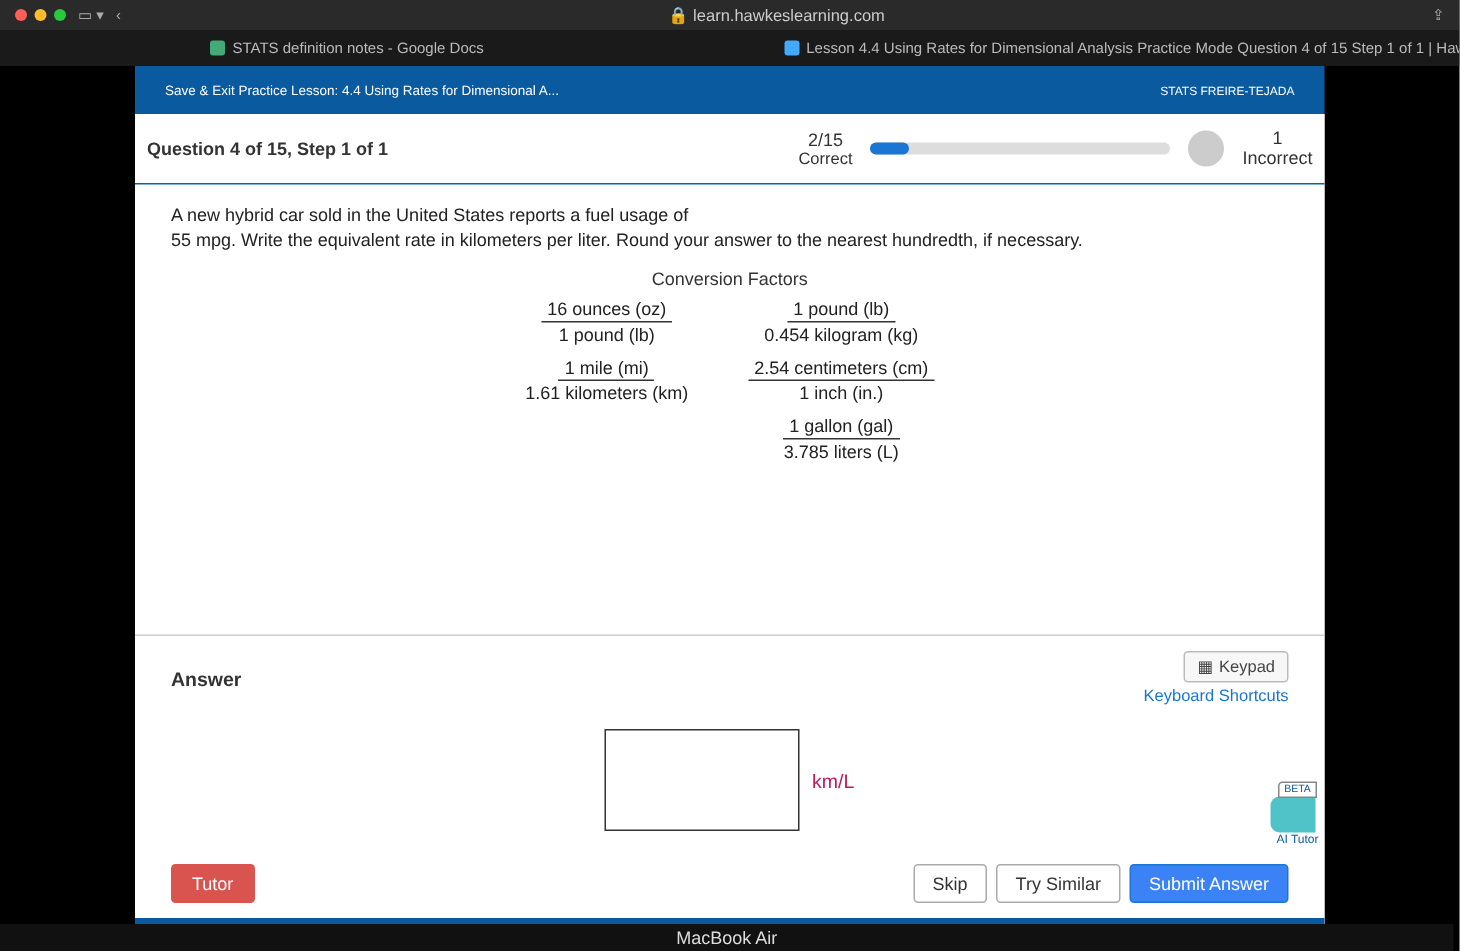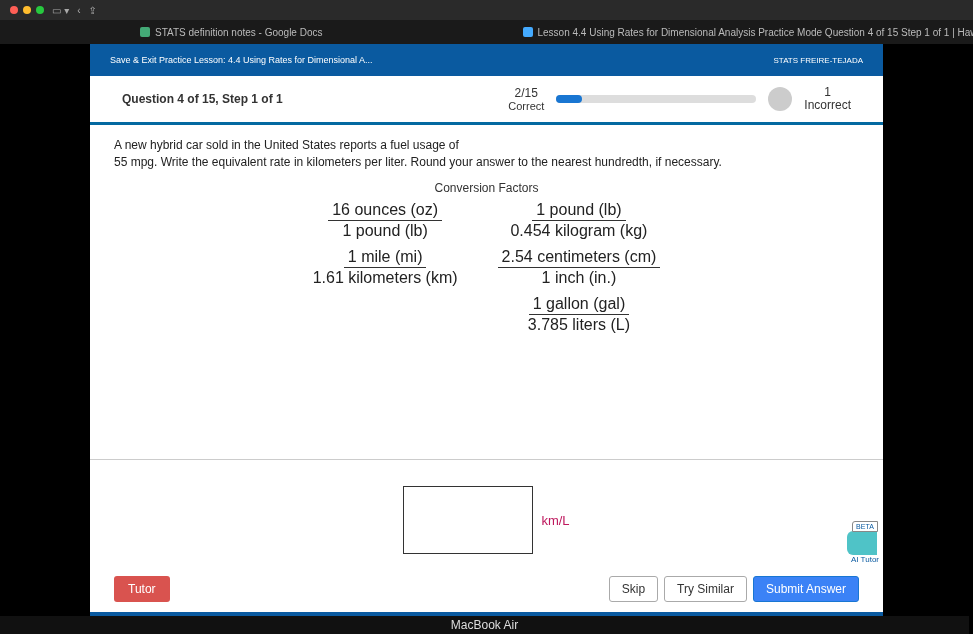--- a/index.html
+++ b/index.html
@@ -63,22 +63,22 @@
   margin: 0 auto;
   width: 100%;
   height: 100%;
   position: relative;
   display: flex;
   flex-direction: column;
 }
 .header-row {
   display: flex;
   align-items: center;
-  padding: 10px 32px;
-  border-bottom: 3px solid #0369a1;
+  padding: 10px 8px;
+  border-bottom: 1px solid #0369a1;
   font-size: 12px;
 }
 .q-title { font-weight: bold; color: #333; flex: 0 0 auto; }
 .stats-block { margin-left: auto; display: flex; align-items: center; gap: 12px; }
 .correct-block { text-align: center; color: #333; line-height: 1.1; }
 .correct-block .num { font-size: 12px; }
 .correct-block .lbl { font-size: 11px; }
 .progress { width: 200px; height: 8px; background: #ddd; border-radius: 4px; position: relative; }
 .progress-fill { height: 100%; width: 13%; background: #1976d2; border-radius: 4px; }
 .avatar { width: 24px; height: 24px; border-radius: 50%; background: #ccc; }
@@ -86,21 +86,21 @@
 .content {
   padding: 12px 24px;
   font-size: 12px;
   color: #222;
   flex: 1;
 }
 .question-text { line-height: 1.4; margin-bottom: 10px; max-width: 720px; }
 .cf-title { text-align: center; font-size: 12px; margin: 4px 0 6px 0; color: #333; }
 .cf-table { display: flex; justify-content: center; gap: 40px; }
 .cf-col { display: flex; flex-direction: column; gap: 8px; }
-.fraction { display: flex; flex-direction: column; align-items: center; font-size: 16px; }
+.fraction { display: flex; flex-direction: column; align-items: center; font-size: 12px; }
 .fraction .top { border-bottom: 1px solid #333; padding: 0 4px 1px 4px; }
 .fraction .bot { padding-top: 1px; }
 .answer-section {
   border-top: 1px solid #ccc;
   padding: 10px 24px 12px 24px;
 }
 .answer-head { display: flex; align-items: center; }
 .answer-label { font-weight: bold; color: #333; font-size: 13px; }
 .answer-tools { margin-left: auto; text-align: right; font-size: 11px; }
 .keypad-btn {
@@ -163,20 +163,24 @@
 <body>
 
 <div class="browser-chrome">
   <div class="traffic-lights">
     <div class="light red"></div>
     <div class="light yellow"></div>
     <div class="light green"></div>
   </div>
   <span>▭ ▾</span>
   <span>‹</span>
+  <div class="url-bar">
+    <span>🔒</span>
+    <span>learn.hawkeslearning.com</span>
+  </div>
   <span>⇪</span>
 </div>
 
 <div class="tabs-bar">
   <div class="tab-item">
     <div class="tab-icon"></div>
     <span>STATS definition notes - Google Docs</span>
   </div>
   <div class="tab-item" style="margin-left:180px;">
     <div class="tab-icon blue"></div>
@@ -239,20 +243,30 @@
           </div>
           <div class="fraction">
             <span class="top">1 gallon (gal)</span>
             <span class="bot">3.785 liters (L)</span>
           </div>
         </div>
       </div>
     </div>
 
     <div class="answer-section">
+      <div class="answer-head">
+        <div class="answer-label">Answer</div>
+        <div class="answer-tools">
+          <div class="keypad-btn">
+            <span>▦</span>
+            <span>Keypad</span>
+          </div>
+          <div class="shortcuts-link">Keyboard Shortcuts</div>
+        </div>
+      </div>
       <div class="answer-input-row">
         <input class="answer-box" value="" style="">
         <span class="unit-label">km/L</span>
       </div>
     </div>
 
     <div class="footer-row">
       <button class="tutor-btn">Tutor</button>
       <div class="footer-right">
         <button class="btn">Skip</button>

